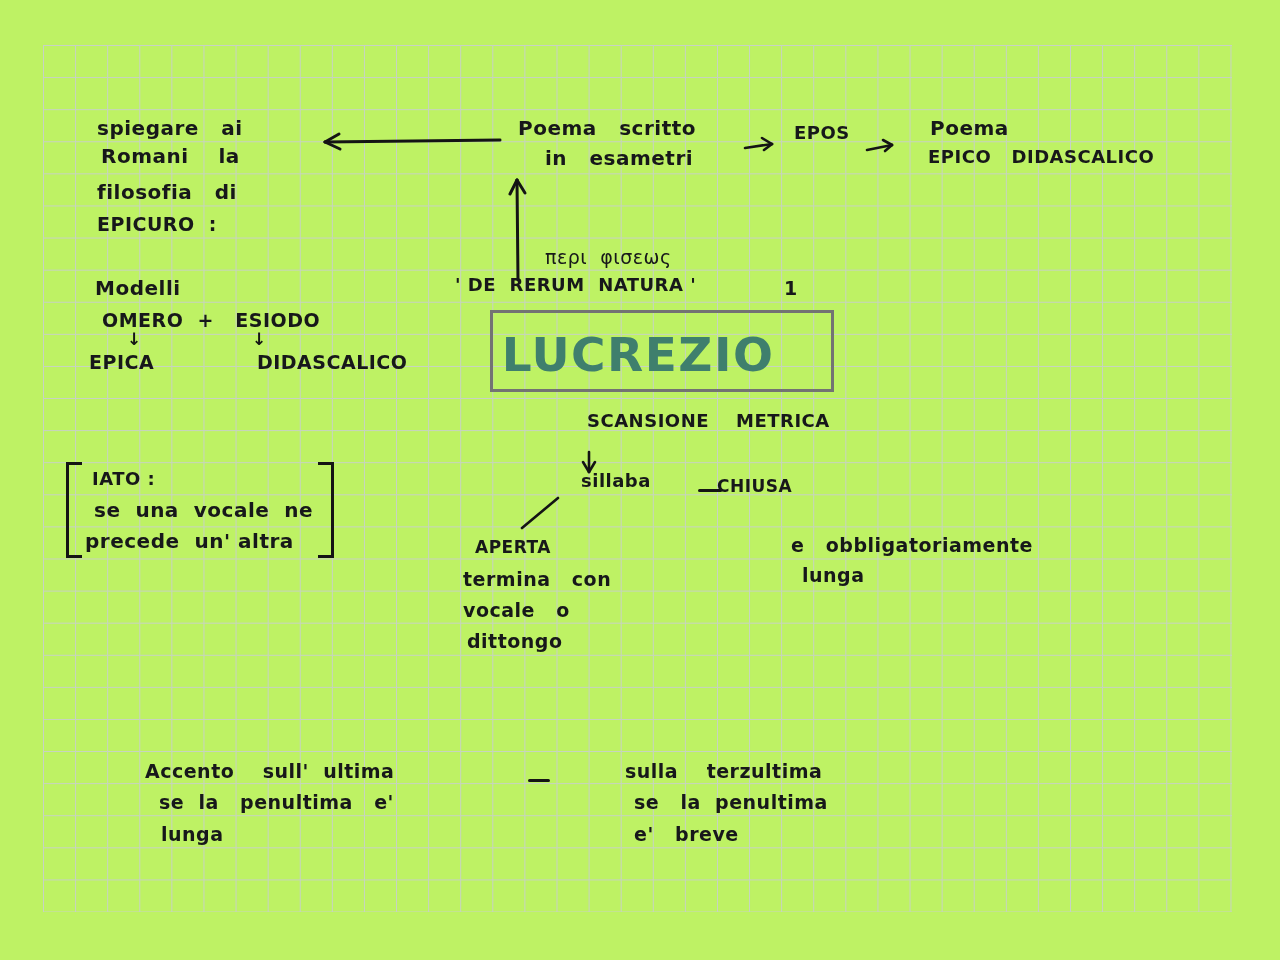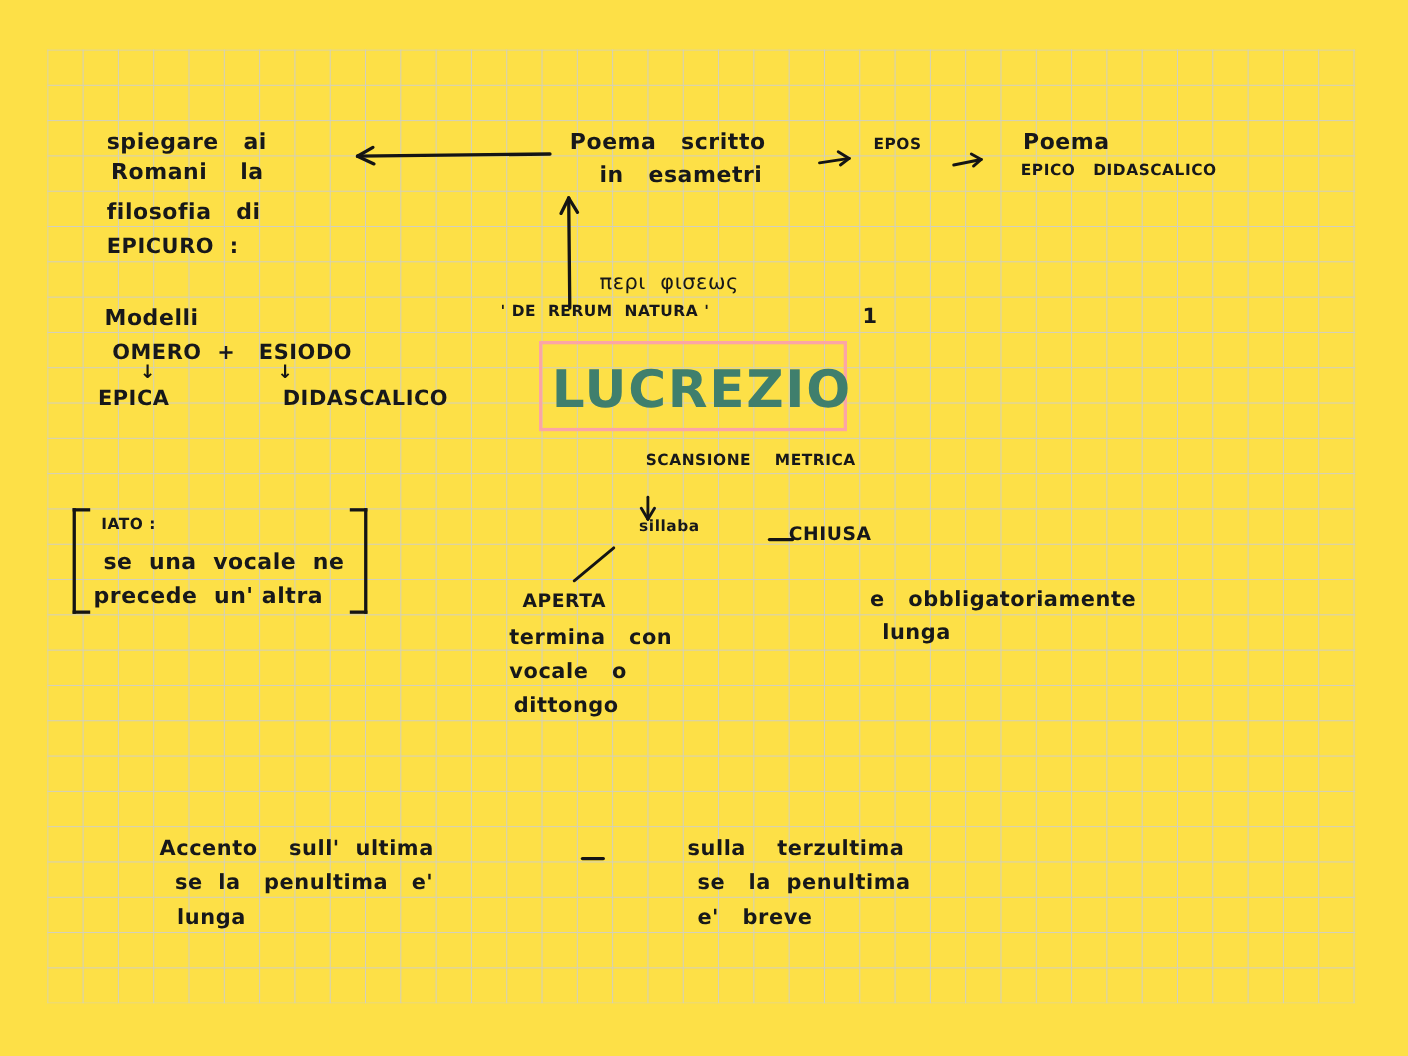--- a/index.html
+++ b/index.html
@@ -7,21 +7,21 @@
     padding: 0;
     background: #ffffff;
     width: 1280px;
     height: 960px;
     overflow: hidden;
   }
   #page {
     position: relative;
     width: 1280px;
     height: 960px;
-    background: #fde047;
+    background: #bef264;
     font-family: "DejaVu Sans", sans-serif;
   }
   
   #grid {
     position: absolute;
     left: 43px;
     top: 45px;
     width: 1189px;
     height: 867px;
     background-image:
@@ -37,32 +37,32 @@
     font-family: "DejaVu Sans", sans-serif;
     color: #17181a;
     font-weight: 600;
     letter-spacing: .5px;
     white-space: pre;
     line-height: 1.0;
   }
   .hw.lc { text-transform: none; }
   .sz20 { font-size: 20px; }
   .sz19 { font-size: 19px; }
-  .sz18 { font-size: 14px; }
+  .sz18 { font-size: 18px; }
   .sz17 { font-size: 17px; }
   .sz16 { font-size: 19px; }
 
   
   #title-box {
     position: absolute;
     left: 490px;
     top: 310px;
-    width: 280px;
+    width: 344px;
     height: 82px;
-    border: 3px solid #fca5a5;
+    border: 3px solid #737373;
     box-sizing: border-box;
     background: transparent;
   }
   #title-text {
     position: absolute;
     left: 0; top: 0;
     width: 290px; height: 82px;
     display: flex;
     align-items: center;
     justify-content: center;

